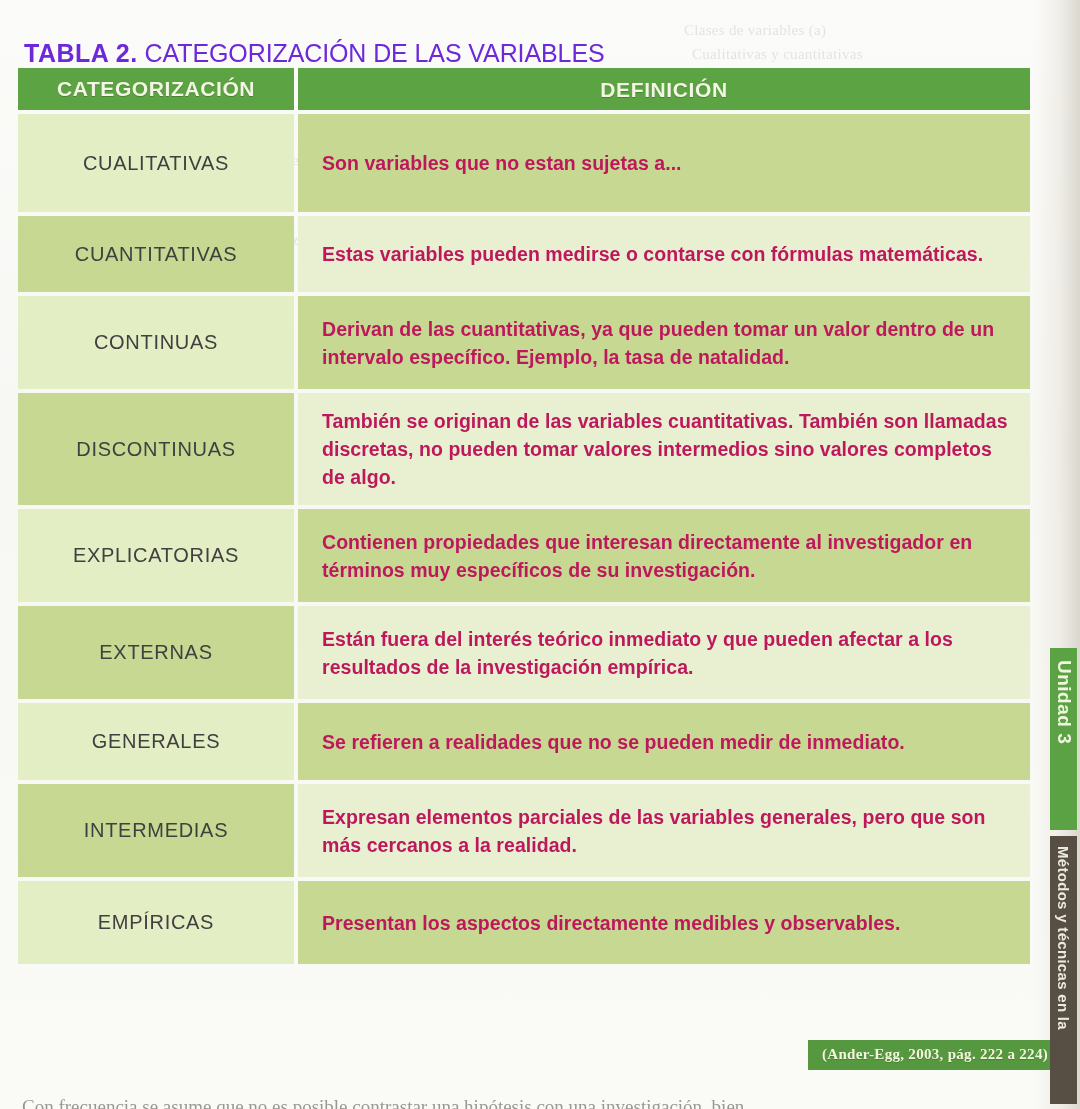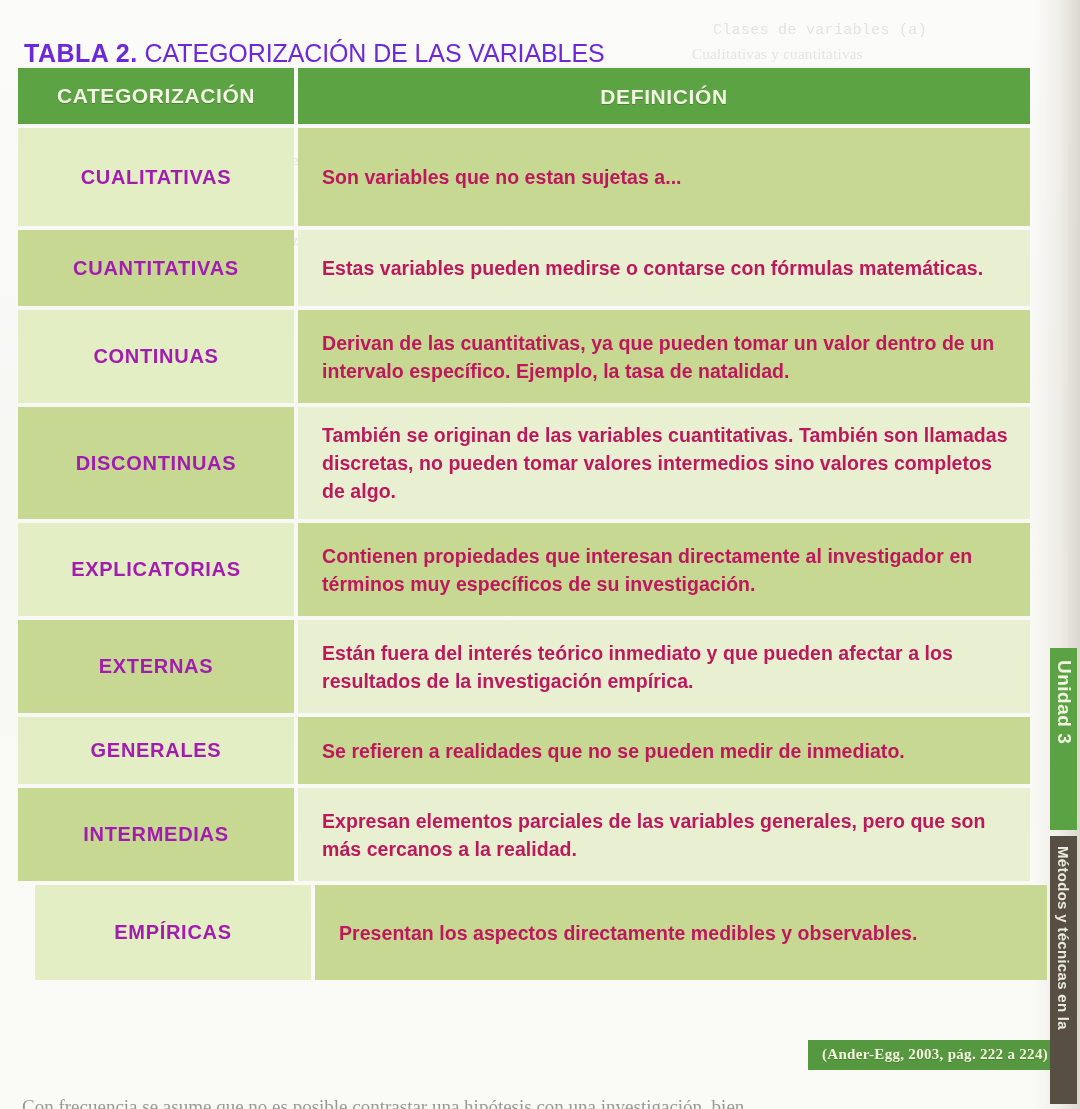--- a/index.html
+++ b/index.html
@@ -71,21 +71,21 @@
     width: 100%;
     margin-bottom: 4px;
   }
   .cat-cell {
     width: 276px;
     flex: 0 0 276px;
     display: flex;
     align-items: center;
     justify-content: center;
     box-sizing: border-box;
-    padding: 16px 8px;
+    padding: 2px 8px;
   }
   .def-cell {
     flex: 1 1 auto;
     display: flex;
     align-items: center;
     box-sizing: border-box;
     padding: 10px 12px 8px 24px;
   }
 
   
@@ -105,22 +105,22 @@
     justify-content: center;
     padding-left: 12px;
   }
 
   
   .sh-pale  { background: #e4eec4; }
   .sh-mid   { background: #c7d893; }
   .sh-pale2 { background: #e9f0d2; }
 
   .cat-text {
-    color: #a21caf;
-    font-weight: bold;
+    color: #404040;
+    font-weight: normal;
     font-size: 20px;
     letter-spacing: .7px;
     text-align: center;
     line-height: 1.15;
   }
   .def-text {
     color: #be185d;
     font-weight: bold;
     font-size: 19.5px;
     line-height: 1.42;
@@ -191,21 +191,21 @@
     font-family: "Liberation Serif", serif;
     white-space: nowrap;
   }
 </style>
 </head>
 <body>
 
 <div class="page"></div>
 <div class="page-edge-right"></div>
 
-<div class="bleed" style="left:713px; top:22px;font-family:Liberation Mono, monospace;">Clases de variables (a)</div>
+<div class="bleed" style="left:684px; top:22px;">Clases de variables (a)</div>
 <div class="bleed" style="left:692px; top:46px;">Cualitativas y cuantitativas</div>
 <div class="bleed" style="left:30px; top:152px;">Observa que la información que se obtiene depende de una u otra variable</div>
 <div class="bleed" style="left:30px; top:232px;">por medio de la investigación que se realiza sobre un tema</div>
 <div class="bleed" style="left:30px; top:320px;">una hipótesis se construye sobre valores u observaciones que se dan en</div>
 
 <h1 class="title"><span class="strong">TABLA 2.</span><span class="rest"> CATEGORIZACIÓN DE LAS VARIABLES</span></h1>
 
 <div class="table-wrap">
 
   <div class="row row-head">
@@ -264,39 +264,39 @@
 
   <div class="row" style="height:93px;">
     <div class="cat-cell gap sh-mid">
       <span class="cat-text">EXTERNAS</span>
     </div>
     <div class="def-cell sh-pale2">
       <span class="def-text">Están fuera del interés teórico inmediato y que pueden afectar a los resultados de la investigación empírica.</span>
     </div>
   </div>
 
-  <div class="row" style="height:67px;">
+  <div class="row" style="height:77px;">
     <div class="cat-cell gap sh-pale">
       <span class="cat-text">GENERALES</span>
     </div>
     <div class="def-cell sh-mid">
       <span class="def-text">Se refieren a realidades que no se pueden medir de inmediato.</span>
     </div>
   </div>
 
   <div class="row" style="height:93px;">
     <div class="cat-cell gap sh-mid">
       <span class="cat-text">INTERMEDIAS</span>
     </div>
     <div class="def-cell sh-pale2">
       <span class="def-text">Expresan elementos parciales de las variables generales, pero que son más cercanos a la realidad.</span>
     </div>
   </div>
 
-  <div class="row" style="height:95px;margin-left:17px;">
+  <div class="row" style="height:83px;">
     <div class="cat-cell gap sh-pale">
       <span class="cat-text">EMPÍRICAS</span>
     </div>
     <div class="def-cell sh-mid">
       <span class="def-text">Presentan los aspectos directamente medibles y observables.</span>
     </div>
   </div>
 
 </div>
 

